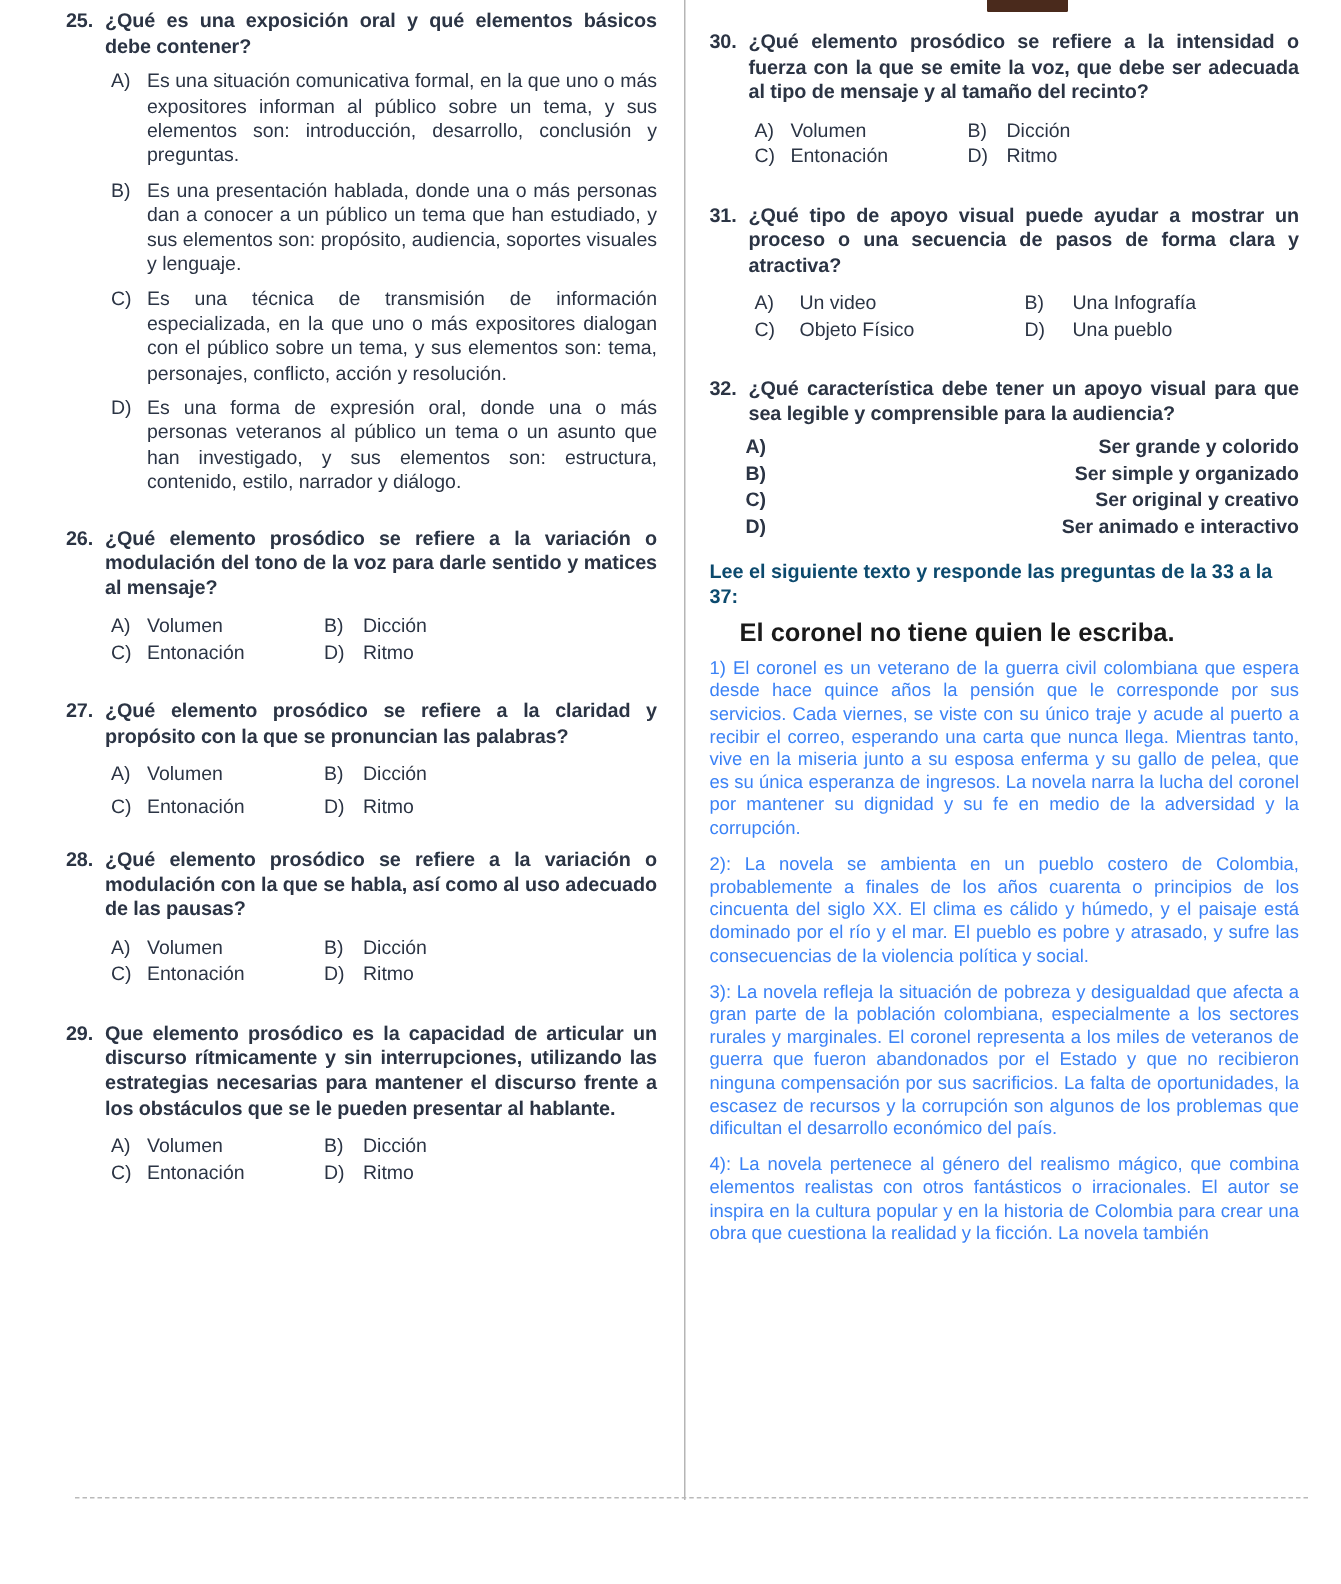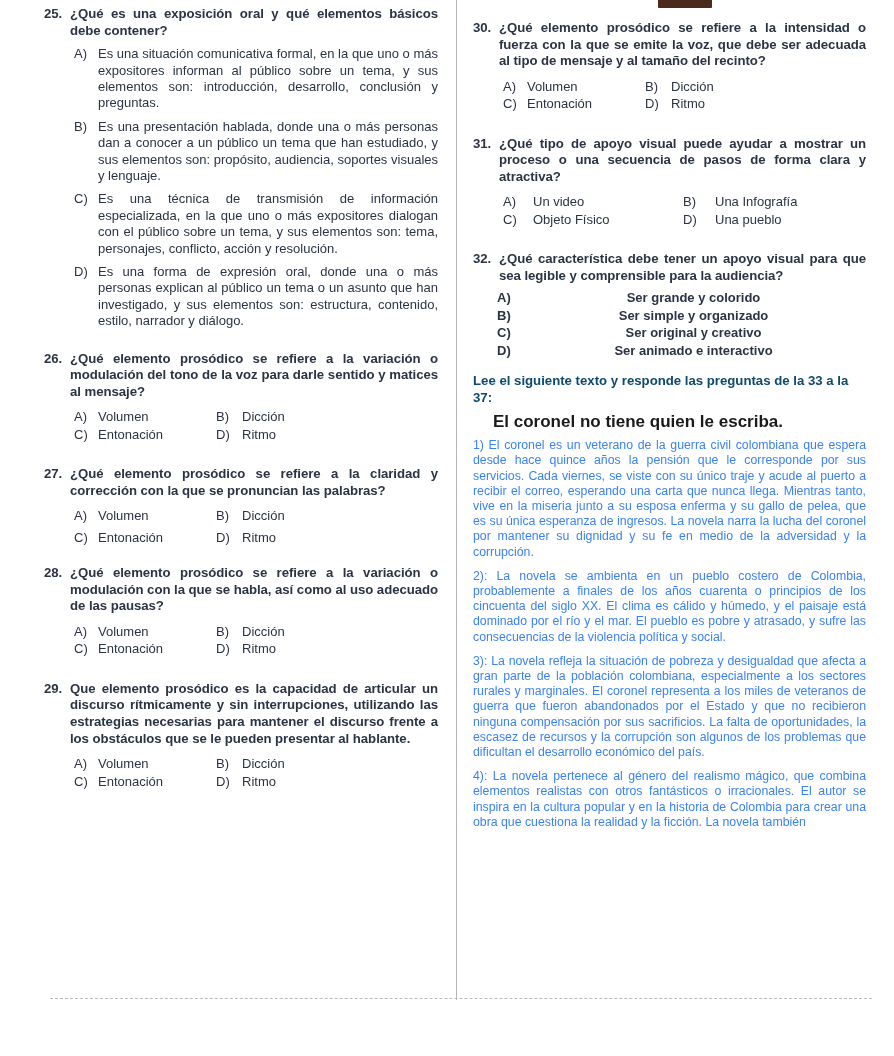--- a/index.html
+++ b/index.html
@@ -105,21 +105,21 @@
   .opt-long .ol-letter {
     flex: 0 0 auto;
     min-width: 24px;
   }
   .opt-long .ol-text {
     flex: 1 1 auto;
     text-align: justify;
   }
   .opt-long.bold .ol-text,
   .opt-long.bold .ol-letter { font-weight: bold; }
-  .opt-long.noj .ol-text { text-align: center; }
+  .opt-long.noj .ol-text { text-align: right; }
 
   
   .opts-grid {
     margin: 9px 0 9px 0;
     padding-left: 30px;
     display: grid;
     grid-template-columns: 24px 118px 26px auto;
     row-gap: 5px;
     font-size: 13px;
     line-height: 16.4px;
@@ -178,21 +178,21 @@
         <div class="opt-long">
           <span class="ol-letter">B)</span>
           <span class="ol-text">Es una presentación hablada, donde una o más personas dan a conocer a un público un tema que han estudiado, y sus elementos son: propósito, audiencia, soportes visuales y lenguaje.</span>
         </div>
         <div class="opt-long">
           <span class="ol-letter">C)</span>
           <span class="ol-text">Es una técnica de transmisión de información especializada, en la que uno o más expositores dialogan con el público sobre un tema, y sus elementos son: tema, personajes, conflicto, acción y resolución.</span>
         </div>
         <div class="opt-long">
           <span class="ol-letter">D)</span>
-          <span class="ol-text">Es una forma de expresión oral, donde una o más personas explican al público un tema o un asunto que han investigado, y sus elementos son: estructura, contenido, estilo, narrador y diálogo.</span>
+          <span class="ol-text">Es una forma de expresión oral, donde una o más personas veteranos al público un tema o un asunto que han investigado, y sus elementos son: estructura, contenido, estilo, narrador y diálogo.</span>
         </div>
       </div>
 
       <div class="spacer-14"></div>
 
       <div class="q">
         <div class="q-num">26.</div>
         <div class="q-text">¿Qué elemento prosódico se refiere a la variación o modulación del tono de la voz para darle sentido y matices al mensaje?</div>
       </div>
       <div class="opts-grid tight">
@@ -203,21 +203,21 @@
         <div class="cell">C)</div>
         <div class="cell">Entonación</div>
         <div class="cell">D)</div>
         <div class="cell">Ritmo</div>
       </div>
 
       <div class="spacer-14"></div>
 
       <div class="q">
         <div class="q-num">27.</div>
-        <div class="q-text">¿Qué elemento prosódico se refiere a la claridad y corrección con la que se pronuncian las palabras?</div>
+        <div class="q-text">¿Qué elemento prosódico se refiere a la claridad y propósito con la que se pronuncian las palabras?</div>
       </div>
       <div class="opts-grid">
         <div class="cell">A)</div>
         <div class="cell">Volumen</div>
         <div class="cell">B)</div>
         <div class="cell">Dicción</div>
         <div class="cell">C)</div>
         <div class="cell">Entonación</div>
         <div class="cell">D)</div>
         <div class="cell">Ritmo</div>

